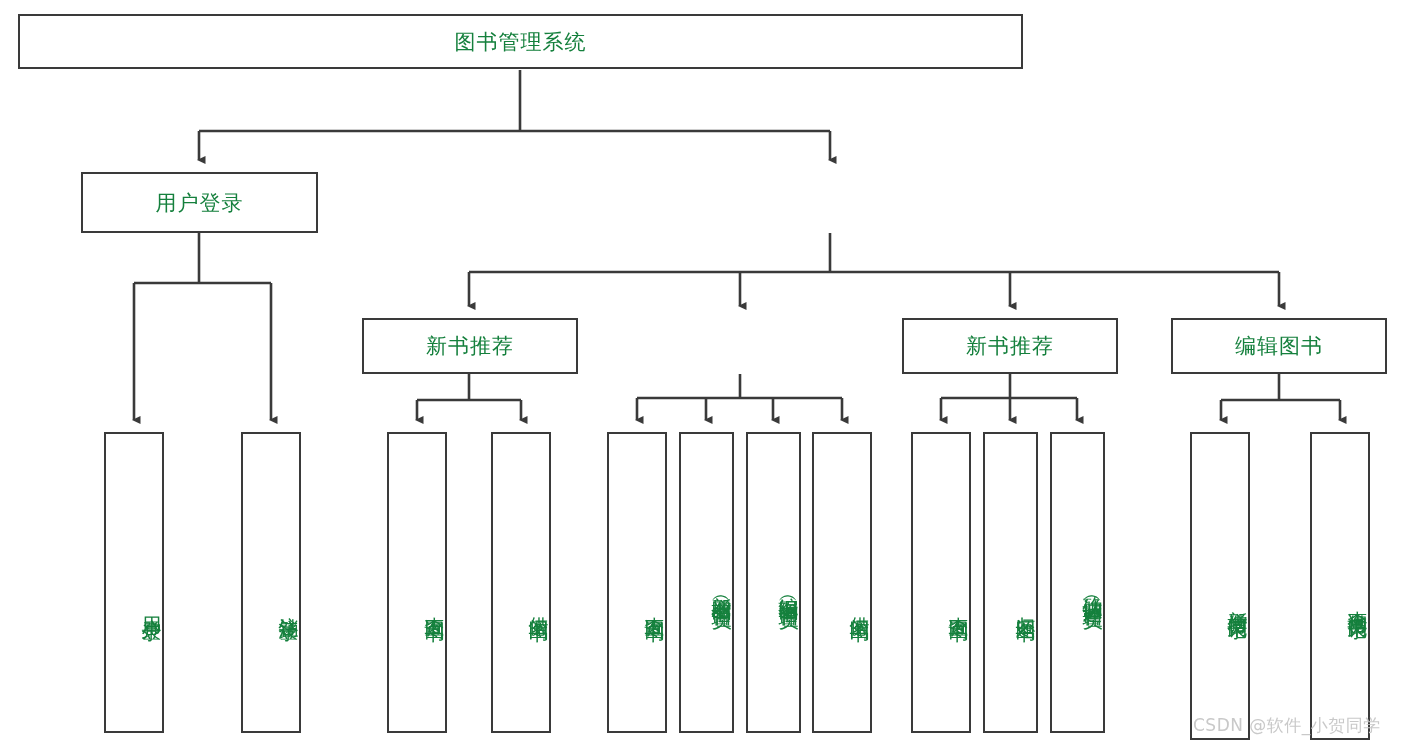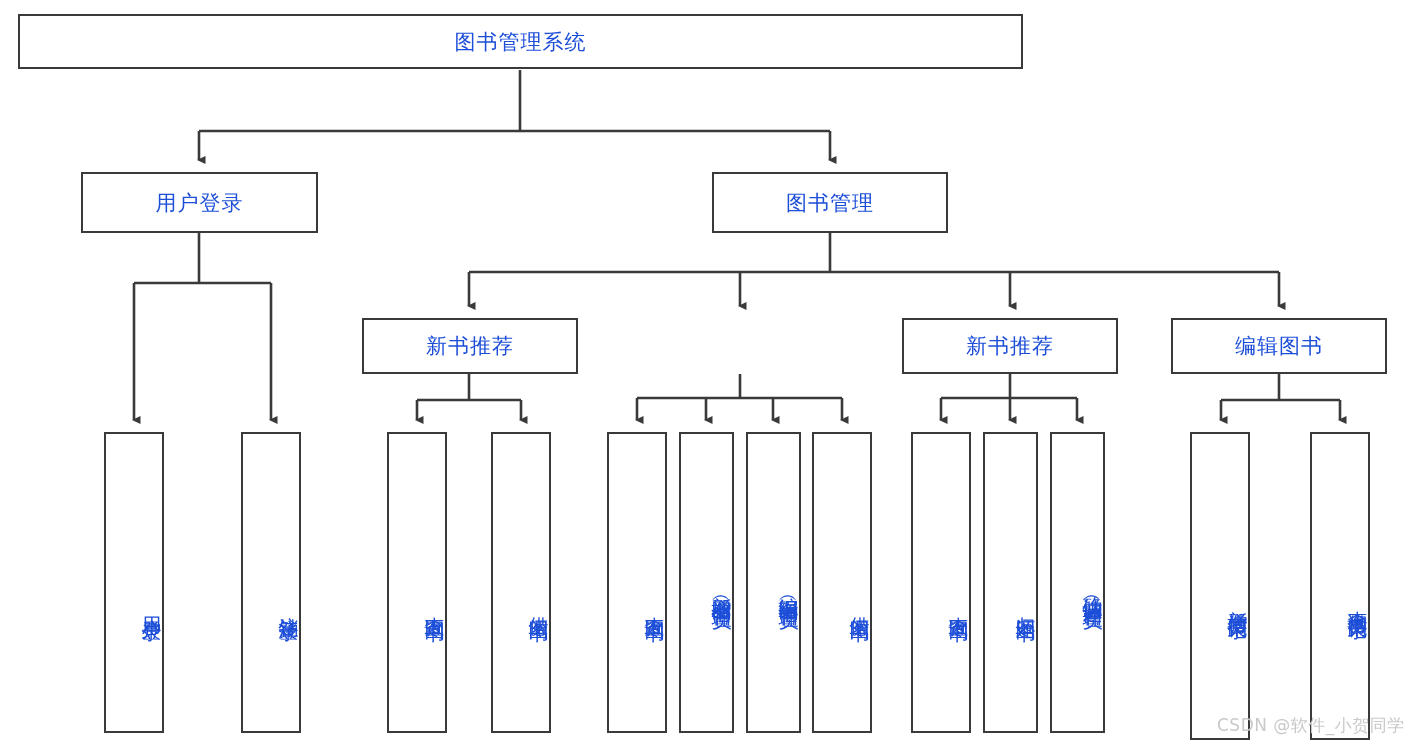--- a/index.html
+++ b/index.html
@@ -25,21 +25,21 @@
     height: 747px;
   }
   .node {
     position: absolute;
     box-sizing: border-box;
     border: 2px solid #3a3a3a;
     background: #ffffff;
     display: flex;
     align-items: center;
     justify-content: center;
-    color: #1d4ed8;
+    color: #15803d;
     text-align: center;
   }
   .node.horiz {
     font-size: 21px;
     letter-spacing: 1px;
   }
   .node.vert {
     writing-mode: vertical-rl;
     text-orientation: upright;
     font-size: 20px;
@@ -55,21 +55,20 @@
   }
   .node.vert.mid {
     padding-top: 30px;
   }
   .watermark {
     position: absolute;
     color: #c9c9c9;
     font-size: 17px;
     letter-spacing: 0.5px;
     white-space: nowrap;
-    padding-left: 24px;
   }
 </style>
 </head>
 <body>
 
 <div id="canvas">
 
   <svg class="wires" viewBox="0 0 1405 747" xmlns="http://www.w3.org/2000/svg">
     <defs>
       <marker id="arrow" markerWidth="10" markerHeight="10" refX="4.5" refY="7" orient="auto" markerUnits="userSpaceOnUse">
@@ -116,21 +115,20 @@
       <path d="M1279,374 L1279,400"></path>
       <path d="M1221,400 L1340,400"></path>
       <path d="M1221,400 L1221,420" marker-end="url(#arrow)"></path>
       <path d="M1340,400 L1340,420" marker-end="url(#arrow)"></path>
     </g>
   </svg>
 
   <div class="node horiz" style="left:18px; top:14px; width:1005px; height:55px;">图书管理系统</div>
 
   <div class="node horiz" style="left:81px; top:172px; width:237px; height:61px;">用户登录</div>
-  <div class="node horiz" style="left:712px; top:172px; width:236px; height:61px;">图书管理</div>
 
   <div class="node horiz" style="left:362px; top:318px; width:216px; height:56px;">新书推荐</div>
   <div class="node horiz" style="left:902px; top:318px; width:216px; height:56px;">新书推荐</div>
   <div class="node horiz" style="left:1171px; top:318px; width:216px; height:56px;">编辑图书</div>
 
   <div class="node vert" style="left:104px; top:432px; width:60px; height:301px;">用户登录</div>
   <div class="node vert" style="left:241px; top:432px; width:60px; height:301px;">注销登录</div>
 
   <div class="node vert" style="left:387px; top:432px; width:60px; height:301px;">查询图书</div>
   <div class="node vert" style="left:491px; top:432px; width:60px; height:301px;">借阅图书</div>

